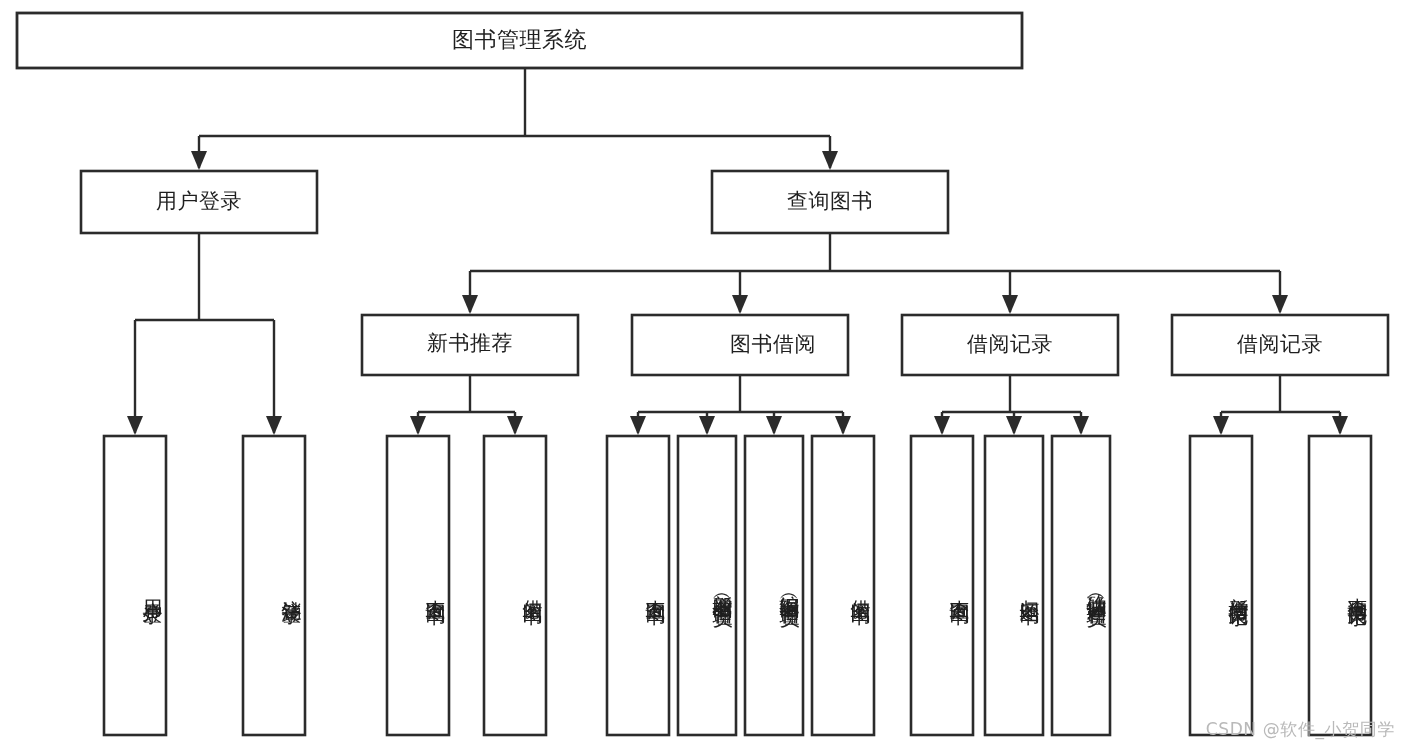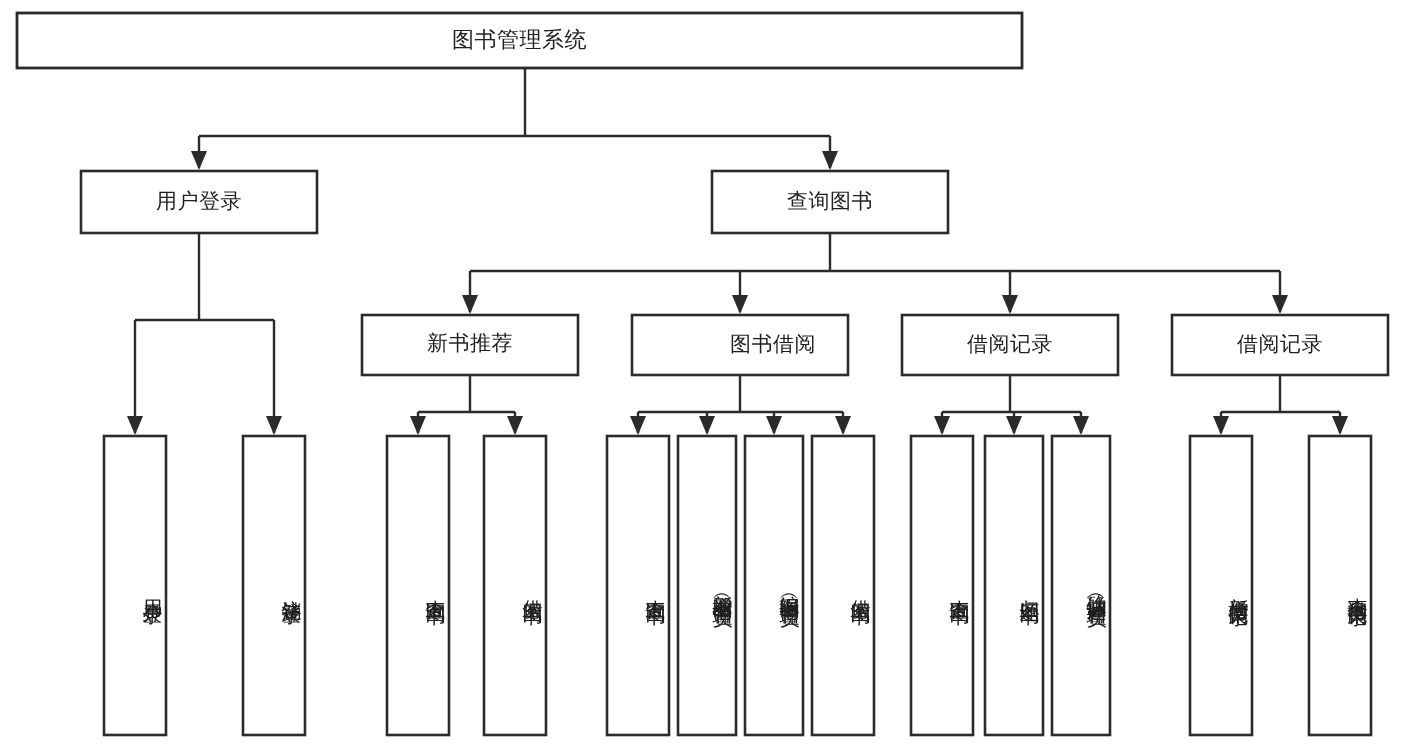--- a/index.html
+++ b/index.html
@@ -182,13 +182,14 @@
       <div class="node-label vertical" style="left: 607px; top: 436px; width: 62px; height: 299px;">查询图书</div>
       <div class="node-label vertical tall" style="left: 678px; top: 436px; width: 58px; height: 299px;">新增图书（管理员）</div>
       <div class="node-label vertical tall" style="left: 745px; top: 436px; width: 58px; height: 299px;">编辑图书（管理员）</div>
       <div class="node-label vertical" style="left: 812px; top: 436px; width: 62px; height: 299px;">借阅图书</div>
       <div class="node-label vertical" style="left: 911px; top: 436px; width: 62px; height: 299px;">查询图书</div>
       <div class="node-label vertical" style="left: 985px; top: 436px; width: 58px; height: 299px;">归还图书</div>
       <div class="node-label vertical tall" style="left: 1052px; top: 436px; width: 58px; height: 299px;">确认归还（管理员）</div>
       <div class="node-label vertical" style="left: 1190px; top: 436px; width: 62px; height: 299px;">新增借阅记录</div>
       <div class="node-label vertical" style="left: 1309px; top: 436px; width: 62px; height: 299px;">查询借阅记录</div>
     </div>
+  <div id="watermark">CSDN @软件_小贺同学</div>
 </div>
 
 </body></html>

